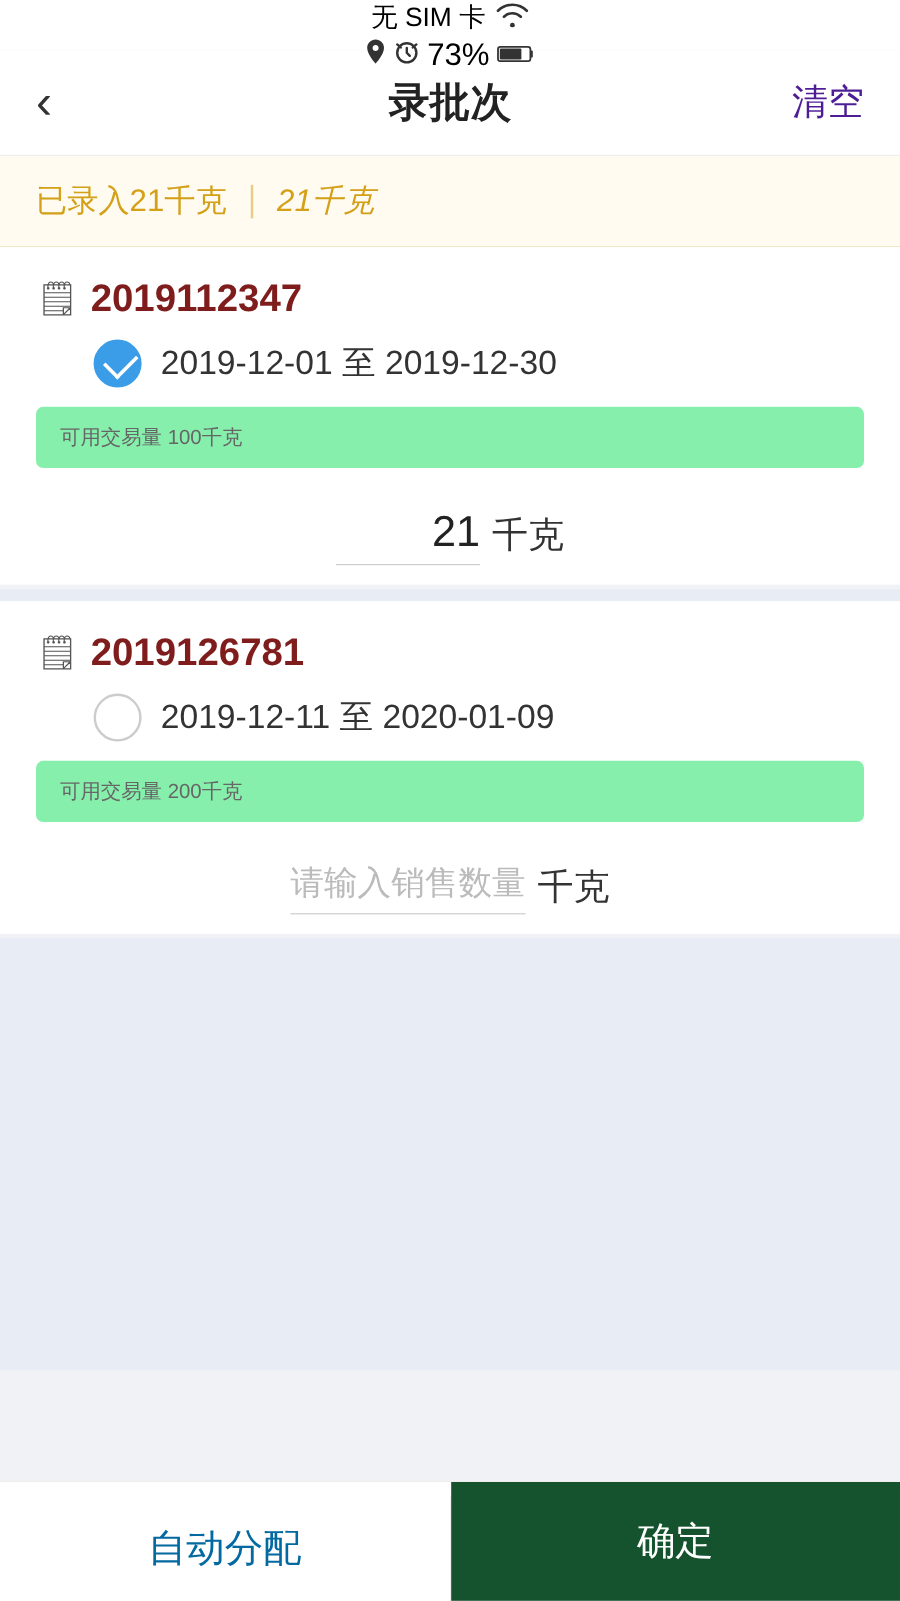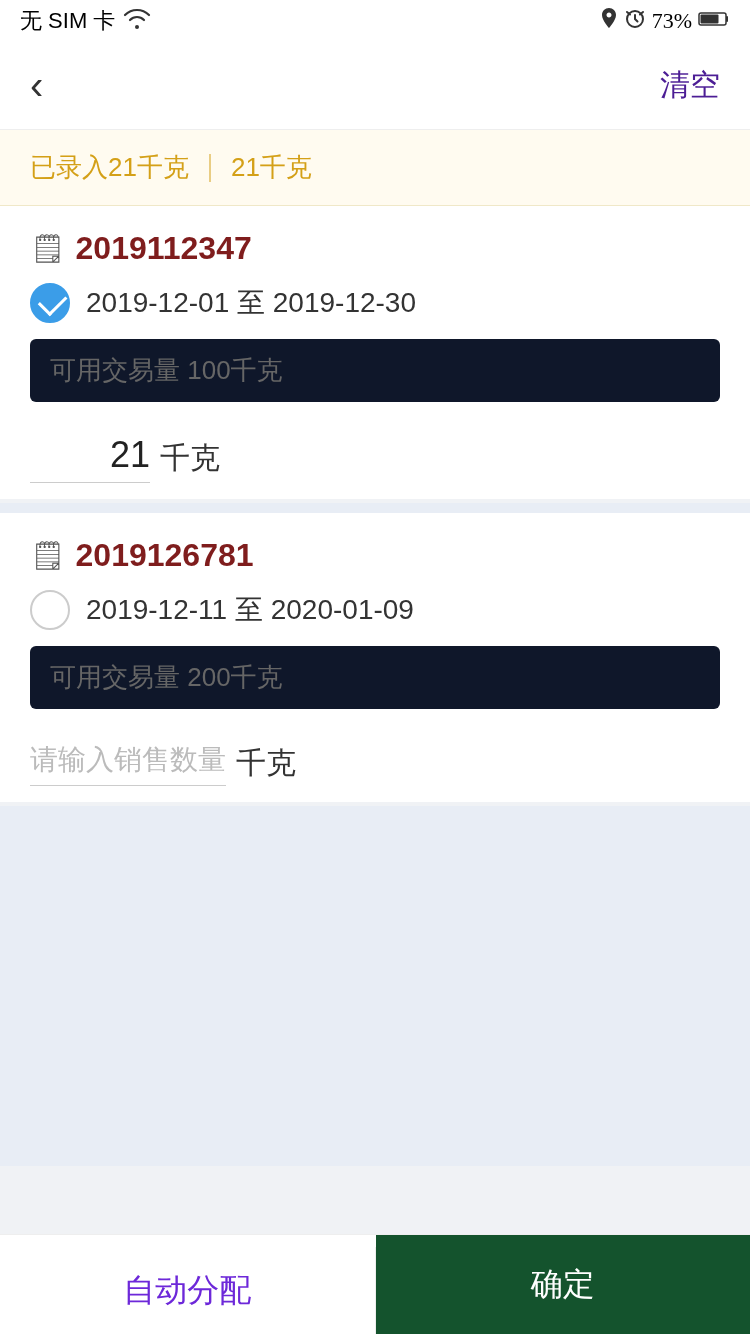--- a/index.html
+++ b/index.html
@@ -12,43 +12,43 @@
       overflow-x: hidden;
     }
 
     
     .status-bar {
       background: #fff;
       height: 42px;
       display: flex;
       align-items: center;
       justify-content: space-between;
-      padding: 0 20px;
+      padding: 0 8px;
       font-size: 24px;
       font-weight: 500;
+      flex-direction: column;
     }
     .status-left {
       display: flex;
       align-items: center;
       gap: 8px;
       font-size: 22px;
     }
     .status-center {
       font-size: 28px;
       font-weight: 600;
       position: absolute;
       left: 50%;
       transform: translateX(-50%);
     }
     .status-right {
       display: flex;
       align-items: center;
       gap: 6px;
-      font-size: 22px;
-      font-family: Liberation Serif, serif;
+      font-size: 26px;
     }
 
     
     .nav-bar {
       background: #fff;
       height: 88px;
       display: flex;
       align-items: center;
       justify-content: space-between;
       padding: 0 30px;
@@ -86,20 +86,21 @@
     }
     .info-divider {
       width: 2px;
       height: 28px;
       background: #d4a017;
       opacity: 0.5;
     }
     .info-value {
       font-size: 26px;
       color: #d4a017;
+      font-style: italic;
     }
 
     
     .batch-item {
       background: #fff;
       margin-bottom: 4px;
     }
     .batch-header {
       display: flex;
       align-items: center;
@@ -113,20 +114,21 @@
     .batch-id {
       font-size: 32px;
       font-weight: 600;
       color: #7f1d1d;
     }
     .batch-date-row {
       display: flex;
       align-items: center;
       padding: 8px 30px;
       gap: 16px;
+      margin-left: 48px;
     }
     .radio-circle {
       width: 40px;
       height: 40px;
       border-radius: 50%;
       border: 2px solid #ccc;
       background: #fff;
       display: flex;
       align-items: center;
       justify-content: center;
@@ -146,32 +148,32 @@
       border-left: none;
       transform: rotate(45deg) translateY(-3px);
       display: block;
     }
     .batch-date {
       font-size: 28px;
       color: #333;
     }
     .batch-availability {
       margin: 8px 30px 16px 30px;
-      background: #0f172a;
+      background: #86efac;
       padding: 14px 20px;
       border-radius: 6px;
-      font-size: 26px;
+      font-size: 17px;
       color: #666;
     }
 
     
     .quantity-row {
       display: flex;
       align-items: center;
-      justify-content: flex-start;
+      justify-content: center;
       padding: 16px 30px;
       background: #fff;
       gap: 10px;
     }
     .quantity-value {
       font-size: 36px;
       font-weight: 500;
       color: #222;
     }
     .quantity-unit {
@@ -212,21 +214,21 @@
       display: flex;
       background: #fff;
       border-top: 1px solid #eee;
     }
     .footer-auto {
       flex: 1;
       display: flex;
       align-items: center;
       justify-content: center;
       font-size: 32px;
-      color: #6d28d9;
+      color: #0369a1;
       cursor: pointer;
       border-right: 1px solid #eee;
       margin-top: 12px;
     }
     .footer-confirm {
       flex: 1;
       display: flex;
       align-items: center;
       justify-content: center;
       font-size: 32px;
@@ -268,20 +270,21 @@
           <rect x="1" y="3" width="27" height="12" rx="2" stroke="#333" stroke-width="1.5" fill="none"></rect>
           <rect x="2.5" y="4.5" width="18" height="9" rx="1" fill="#333"></rect>
           <path d="M29 7v4" stroke="#333" stroke-width="2" stroke-linecap="round"></path>
         </svg>
     </span>
   </div>
 </div>
 
 <div class="nav-bar">
   <div class="nav-back">‹</div>
+  <div class="nav-title">录批次</div>
   <div class="nav-clear">清空</div>
 </div>
 
 <div class="info-banner">
   <span class="info-banner-text">已录入21千克</span>
   <div class="info-divider"></div>
   <span class="info-value">21千克</span>
 </div>
 
 <div class="batch-item">

